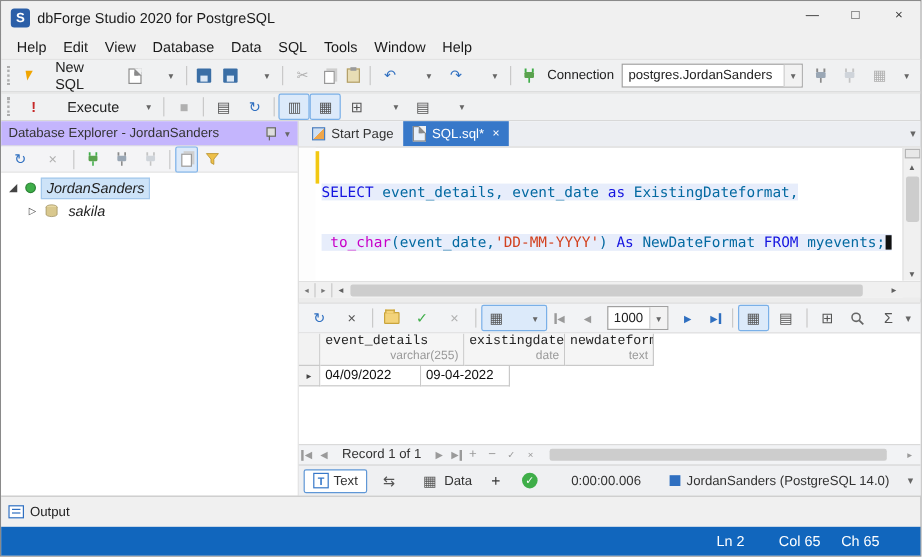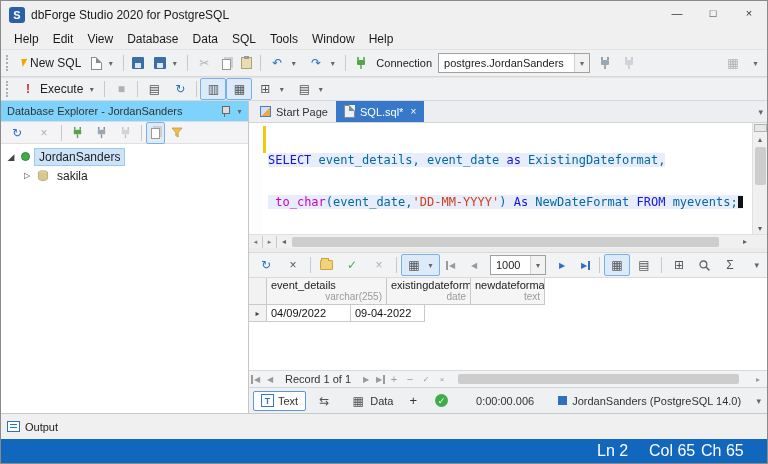--- a/index.html
+++ b/index.html
@@ -17,21 +17,21 @@
   
   .menubar { height:20px; display:flex; align-items:center; padding-left:6px; background:#f0f0f0; flex:0 0 auto; }
   .menu-item { padding:0 7px; height:20px; line-height:20px; font-size:12px; color:#1a1a1a; }
 
   
   .toolbar { display:flex; align-items:center; background:#f0f1f2; border-top:1px solid #e3e3e3; border-bottom:1px solid #d8d8d8; padding:0 2px; flex:0 0 auto; }
   .tb1 { height:28px; }
   .tb2 { height:24px; }
   .grip { width:5px; height:16px; border-left:2px dotted #adadad; margin:0 4px 0 3px; }
   .sep { width:1px; height:16px; background:#c9c9c9; margin:0 3px; }
-  .tbtn { display:inline-flex; align-items:center; gap:4px; height:22px; padding:0 4px; border:1px solid transparent; border-radius:2px; color:#222; }
+  .tbtn { display:inline-flex; align-items:center; gap:20px; height:22px; padding:0 4px; border:1px solid transparent; border-radius:2px; color:#222; }
   .ico { display:inline-flex; width:16px; height:16px; align-items:center; justify-content:center; font-size:12px; line-height:16px; color:#555; }
   .dd { font-size:8px; color:#666; width:9px; text-align:center; }
   .blue { color:#2f6fc0; } .green { color:#3fae49; } .red { color:#c62828; }
   .grayed { color:#b0b0b0; }
   .toggled { border:1px solid #7ab0e8; background:#dceafa; border-radius:2px; }
   .doc-ico { width:11px; height:13px; background:#fff; border:1px solid #8a8a8a; position:relative; }
   .doc-ico::after { content:""; position:absolute; right:-1px; top:-1px; border:3px solid; border-color:#f0f1f2 #f0f1f2 #8a8a8a #8a8a8a; }
   .bolt { width:0; height:0; border-left:4px solid transparent; border-right:2px solid transparent; border-top:8px solid #f0a500; transform:skewX(-18deg); }
   .floppy { width:12px; height:12px; background:#3a6ea5; border-radius:1px; position:relative; }
   .floppy::after { content:""; position:absolute; left:3px; bottom:1px; width:6px; height:5px; background:#dce8f5; }
@@ -41,31 +41,31 @@
   .combo { display:inline-flex; align-items:center; height:20px; background:#fff; border:1px solid #a0a0a0; margin:0 3px; }
   .combo .val { padding:0 5px; font-size:11px; color:#222; white-space:nowrap; overflow:hidden; }
   .combo .btn { width:15px; height:100%; display:flex; align-items:center; justify-content:center; border-left:1px solid #d0d0d0; background:#f2f2f2; }
   .spacer { flex:1; }
 
   
   .main { flex:1; display:flex; min-height:0; }
 
   
   .explorer { width:248px; flex:0 0 auto; display:flex; flex-direction:column; border-right:1px solid #c6c6c6; background:#fff; }
-  .panel-header { height:21px; background:#7dd3fc; border-bottom:1px solid #dcdce0; display:flex; align-items:center; padding:0 4px 0 6px; font-size:11px; color:#333; flex:0 0 auto; }
+  .panel-header { height:21px; background:#c4b5fd; border-bottom:1px solid #dcdce0; display:flex; align-items:center; padding:0 4px 0 6px; font-size:11px; color:#333; flex:0 0 auto; }
   .pin-ico { width:10px; height:12px; position:relative; }
   .pin-ico::before { content:""; position:absolute; top:1px; left:2px; width:6px; height:6px; border:1px solid #666; background:#ddd; }
   .pin-ico::after { content:""; position:absolute; top:8px; left:4px; width:1px; height:4px; background:#666; }
   .panel-toolbar { height:22px; background:#f4f4f6; border-bottom:1px solid #e0e0e0; display:flex; align-items:center; padding:0 3px; gap:1px; flex:0 0 auto; }
   .tree { flex:1; background:#fff; padding-top:3px; font-size:12px; }
   .tree-row { height:19px; display:flex; align-items:center; padding-left:4px; gap:4px; }
   .twisty { width:12px; text-align:center; font-size:8px; color:#444; }
   .twisty.open { font-size:9px; }
   .conn-dot { width:9px; height:9px; border-radius:50%; background:#3fae49; border:1px solid #2d8436; }
-  .tree-label { padding:1px 4px; }
+  .tree-label { padding:1px 4px;font-style:italic; }
   .tree-label.selected { background:#cde3f8; border:1px solid #a4c8ec; }
 
   
   .doc { flex:1; display:flex; flex-direction:column; min-width:0; background:#fff; }
   .tabstrip { height:21px; background:#eceef2; display:flex; align-items:flex-end; padding-left:3px; flex:0 0 auto; }
   .tab { height:21px; display:flex; align-items:center; gap:5px; padding:0 8px; font-size:11px; color:#333; }
   .tab.active { background:#3778c9; color:#fff; }
   .tab .closex { font-size:10px; color:#fff; margin-left:2px; }
   .startpage-ico { width:11px; height:11px; border:1px solid #4a7dbd; background:linear-gradient(135deg,#cfe0f4 50%,#f0a64a 50%); }
   .tabchev { margin-left:auto; align-self:center; padding-right:4px; color:#666; font-size:9px; }
@@ -105,21 +105,21 @@
   .folder-ico::before { content:""; position:absolute; top:-3px; left:0; width:6px; height:2px; background:#f3d37a; border:1px solid #c9a43c; border-bottom:none; }
   .rt-right { margin-left:auto; color:#666; font-size:9px; padding-right:4px; }
 
   
   .gridwrap { flex:1; background:#fff; overflow:hidden; font-size:11px; }
   .grow { display:flex; }
   .gmark { width:18px; flex:0 0 auto; background:#f2f2f2; border-right:1px solid #c9c9c9; border-bottom:1px solid #c9c9c9; display:flex; align-items:center; justify-content:center; font-size:8px; color:#444; }
   .gcell { border-right:1px solid #c9c9c9; border-bottom:1px solid #c9c9c9; padding:2px 4px; overflow:hidden; white-space:nowrap; }
   .ghead .gcell { background:#f5f5f5; padding-top:1px; }
   .c0 { width:120px; } .c1 { width:84px; } .c2 { width:74px; }
-  .colname { color:#222; } .coltype { color:#9a9a9a; font-size:10px;text-align:right; }
+  .colname { color:#222;font-family:Liberation Mono, monospace; } .coltype { color:#9a9a9a; font-size:10px;text-align:right; }
   .gdata .gcell { background:#fff; color:#111; }
 
   
   .recnav { height:17px; background:#f2f3f5; border-top:1px solid #dadada; display:flex; align-items:center; padding:0 2px; gap:2px; font-size:10px; flex:0 0 auto; }
   .nbtn { width:14px; text-align:center; color:#9a9a9a; font-size:8px; }
   .nbtn.bar { border-left:2px solid #9a9a9a; width:10px; }
   .nbtn.rbar { border-right:2px solid #9a9a9a; width:10px; }
   .rec-label { padding:0 6px; color:#333; font-size:11px; }
   .recnav .hs-track { margin-left:6px; }
 
@@ -136,21 +136,21 @@
   .br-chev { margin-left:auto; color:#666; font-size:9px; padding-right:2px; }
 
   
   .outputbar { height:26px; background:#f0f0f0; border-top:1px solid #c8c8c8; display:flex; align-items:center; padding-left:6px; gap:5px; flex:0 0 auto; }
   .out-ico { width:13px; height:11px; border:1px solid #2f6fc0; background:#fff; position:relative; }
   .out-ico::before { content:""; position:absolute; left:2px; top:2px; right:2px; height:1px; background:#2f6fc0; box-shadow:0 3px 0 #2f6fc0; }
   .out-label { font-size:11px; color:#222; }
 
   
   .statusbar { height:24px; background:#1166bd; color:#fff; display:flex; align-items:center; justify-content:flex-end; padding-right:14px; gap:0; flex:0 0 auto; }
-  .sb-item { font-size:16px; width:52px; }
+  .sb-item { font-size:12px; width:52px; }
 </style>
 </head>
 <body>
 
 <div class="window">
 
   <div class="titlebar">
     <div class="appicon">S</div>
     <span class="title-text">dbForge Studio 2020 for PostgreSQL</span>
     <div class="winbtns">

